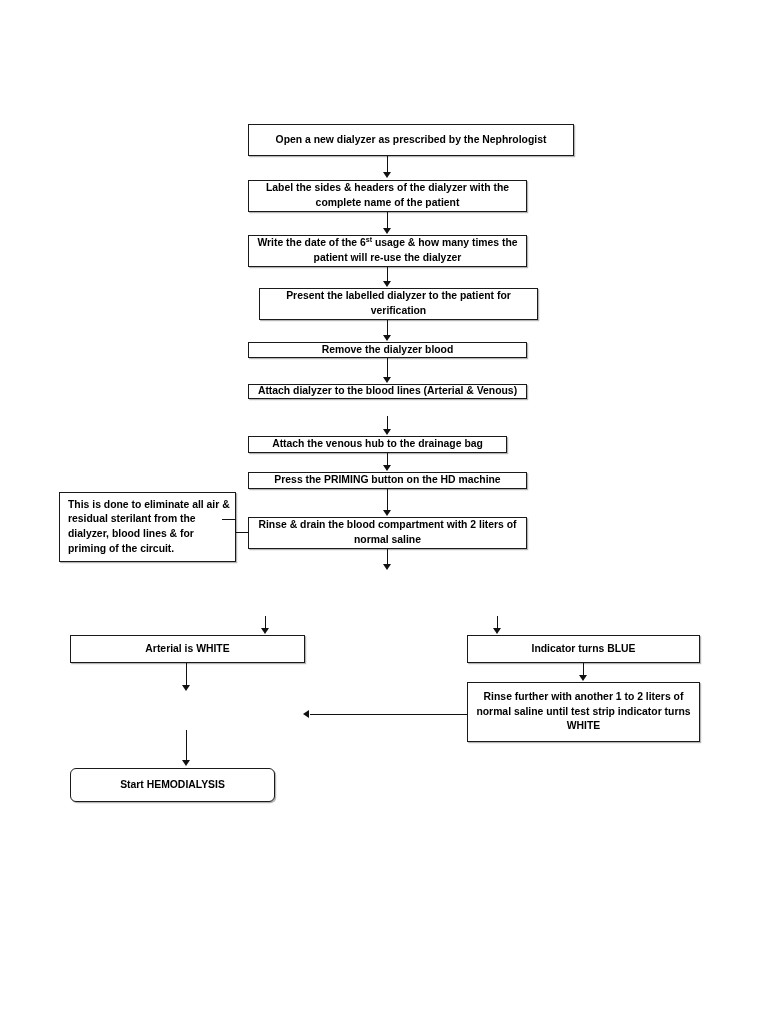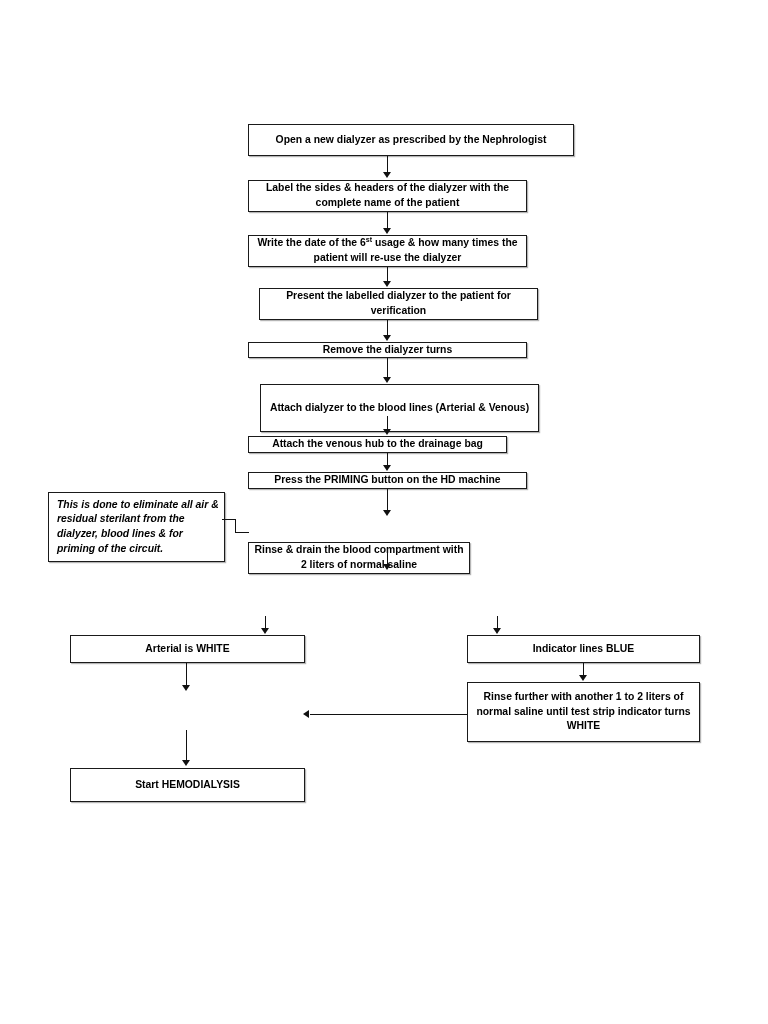--- a/index.html
+++ b/index.html
@@ -109,58 +109,58 @@
 
   <div class="node" style="left:248px; top:235px; width:279px; height:32px;">
     <span class="txt"><span>Write the date of the 6</span><sup>st</sup><span> usage &amp; how many times the patient will re-use the dialyzer</span></span>
   </div>
 
   <div class="node" style="left:259px; top:288px; width:279px; height:32px;">
     <span class="txt">Present the labelled dialyzer to the patient for verification</span>
   </div>
 
   <div class="node" style="left:248px; top:342px; width:279px; height:16px;">
-    <span class="txt">Remove the dialyzer turns</span>
-  </div>
-
-  <div class="node" style="left:260px; top:384px; width:279px; height:48px;">
+    <span class="txt">Remove the dialyzer blood</span>
+  </div>
+
+  <div class="node" style="left:248px; top:384px; width:279px; height:15px;">
     <span class="txt">Attach dialyzer to the blood lines (Arterial &amp; Venous)</span>
   </div>
 
   <div class="node" style="left:248px; top:436px; width:259px; height:17px;">
     <span class="txt">Attach the venous hub to the drainage bag</span>
   </div>
 
   <div class="node" style="left:248px; top:472px; width:279px; height:17px;">
     <span class="txt">Press the PRIMING button on the HD machine</span>
   </div>
 
-  <div class="node" style="left:248px; top:542px; width:222px; height:32px;">
+  <div class="node" style="left:248px; top:517px; width:279px; height:32px;">
     <span class="txt">Rinse &amp; drain the blood compartment with 2 liters of normal saline</span>
   </div>
 
-  <div class="node left-text" style="left:48px; top:492px; width:177px; height:70px;font-style:italic;">
+  <div class="node left-text" style="left:59px; top:492px; width:177px; height:70px;">
     <span class="txt">This is done to eliminate all air &amp; residual sterilant from the dialyzer, blood lines &amp; for priming of the circuit.</span>
   </div>
 
 
   <div class="node" style="left:70px; top:635px; width:235px; height:28px;">
     <span class="txt">Arterial is WHITE</span>
   </div>
 
   <div class="node" style="left:467px; top:635px; width:233px; height:28px;">
-    <span class="txt">Indicator lines BLUE</span>
+    <span class="txt">Indicator turns BLUE</span>
   </div>
 
 
   <div class="node" style="left:467px; top:682px; width:233px; height:60px;">
     <span class="txt">Rinse further with another 1 to 2 liters of normal saline until test strip indicator turns WHITE</span>
   </div>
 
-  <div class="node" style="left:70px; top:768px; width:235px; height:34px;">
+  <div class="node" style="left:70px; top:768px; width:205px; height:34px;border-radius:6px;">
     <span class="txt">Start HEMODIALYSIS</span>
   </div>
 
   <div class="vline" style="left:387px; top:156px; height:17px;"></div>
   <div class="arrow-down" style="left:383px; top:172px;"></div>
 
   <div class="vline" style="left:387px; top:212px; height:17px;"></div>
   <div class="arrow-down" style="left:383px; top:228px;"></div>
 
   <div class="vline" style="left:387px; top:267px; height:15px;"></div>

